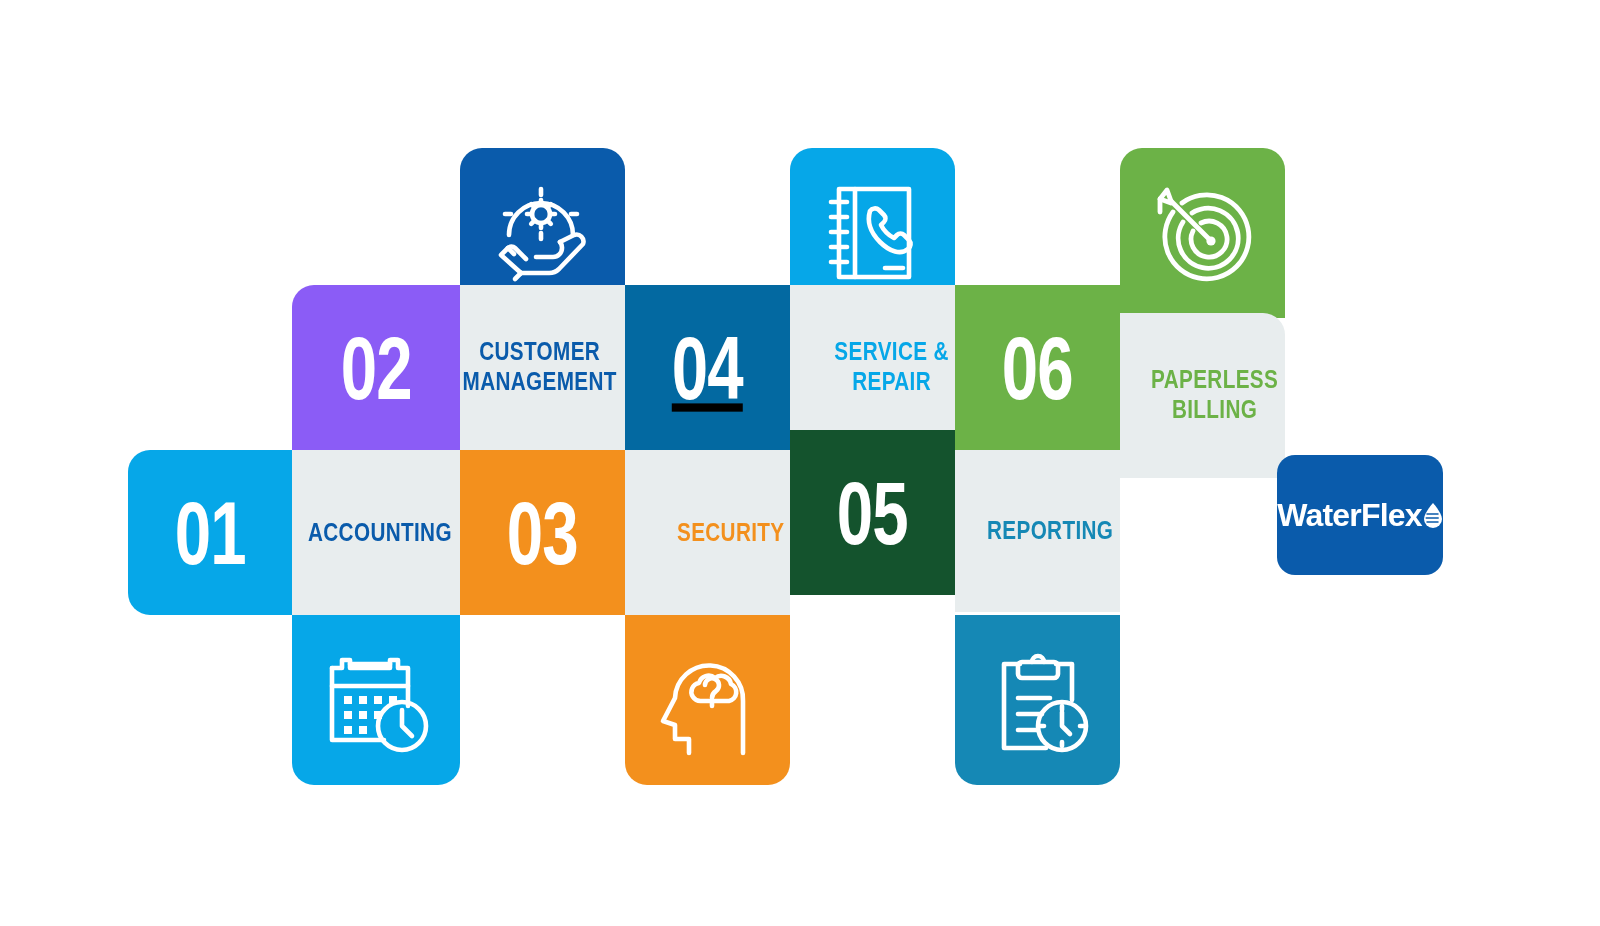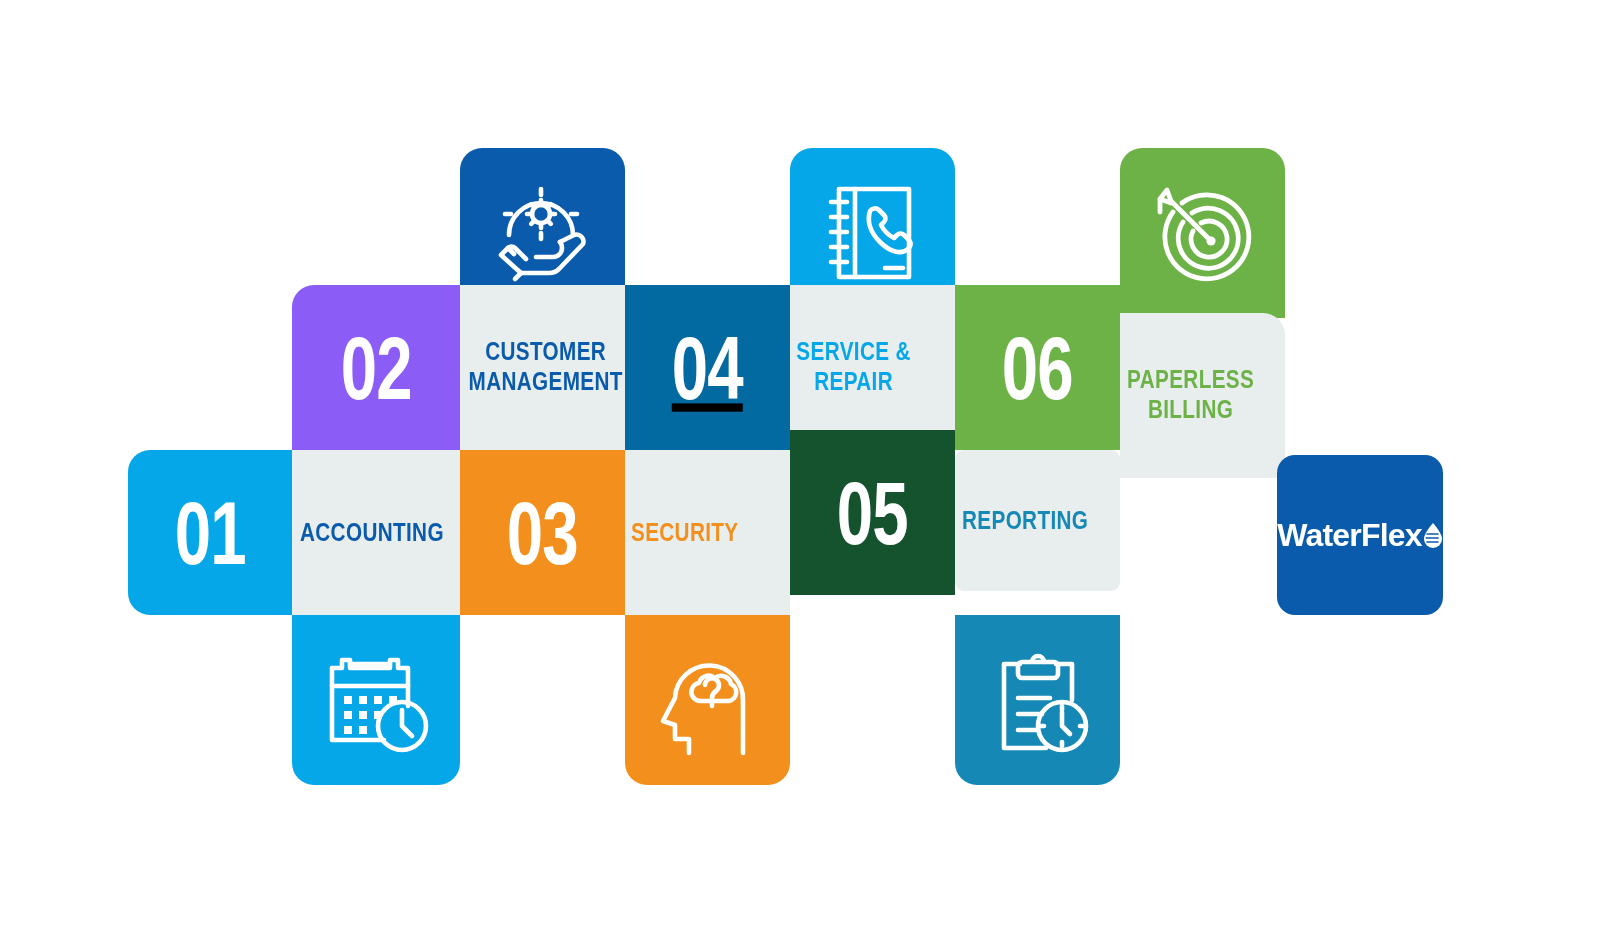--- a/index.html
+++ b/index.html
@@ -25,21 +25,21 @@
     font-size: 76px;
     line-height: 1;
     letter-spacing: -1px;
     transform: scaleX(0.86) scaleY(1.18);
     transform-origin: center center;
   }
 
   
   .label-tile {
     background: #e8edee;
-    display: flex; align-items: center; justify-content: flex-start;
+    display: flex; align-items: center; justify-content: flex-end;
     text-align: center;
   }
   .label-tile .label {
     font-family: "Liberation Sans Narrow", "Liberation Sans", sans-serif;
     font-weight: 700;
     font-size: 23px;
     line-height: 1.18;
     letter-spacing: 0.4px;
     transform: scaleX(0.9) scaleY(1.1);
     transform-origin: center center;
@@ -185,21 +185,21 @@
   </div>
 
   <div class="tile label-tile" style="left:625px; top:450px; width:165px; height:165px;">
     <span class="label" style="color:#f3901d">SECURITY</span>
   </div>
 
   <div class="tile num-tile" style="left:790px; top:430px; width:165px; height:165px; background:#14532d;">
     <span class="num">05</span>
   </div>
 
-  <div class="tile label-tile" style="left:955px; top:450px; width:165px; height:141px;border-radius:9px;">
+  <div class="tile label-tile" style="left:955px; top:450px; width:165px; height:162px;">
     <span class="label" style="color:#1588b5">REPORTING</span>
   </div>
 
   <div class="tile icon-tile r-bl r-br" style="left:292px; top:615px; width:168px; height:170px; background:#06a7e8;">
     <span>
       <svg width="124" height="124" viewBox="0 0 124 124" fill="none" stroke="#ffffff" stroke-width="4.6" stroke-linecap="round" stroke-linejoin="round">
 
         <path d="M18 30 h10 v-8 h8 v8 h40 v-8 h8 v8 h10 v38"></path>
         <path d="M18 30 v72 h52"></path>
         <path d="M18 48 h76"></path>
@@ -254,21 +254,21 @@
         <circle cx="84" cy="86" r="24"></circle>
         <path d="M84 72 v14 l8 8"></path>
         <path d="M84 66 v4"></path>
           <path d="M84 102 v4"></path>
         <path d="M62 86 h4"></path>
           <path d="M102 86 h4"></path>
       </svg>
     </span>
   </div>
 
-  <div class="tile logo-tile" style="left:1277px; top:455px; width:166px; height:160px;">
+  <div class="tile logo-tile" style="left:1277px; top:455px; width:166px; height:120px;">
     <div class="logo-wrap">
       <span class="logo-text">WaterFlex</span>
       <span class="logo-drop">
         <svg width="20" height="26" viewBox="0 0 20 26">
           <path d="M10 1 C10 1 19 11 19 17 A9 9 0 0 1 1 17 C1 11 10 1 10 1 Z" fill="#ffffff"></path>
           <g stroke="#0a5bab" stroke-width="1.5" stroke-linecap="round">
             <path d="M4 12 h11"></path>
               <path d="M3.2 16 h12"></path>
               <path d="M4 20 h11"></path>
           </g>

